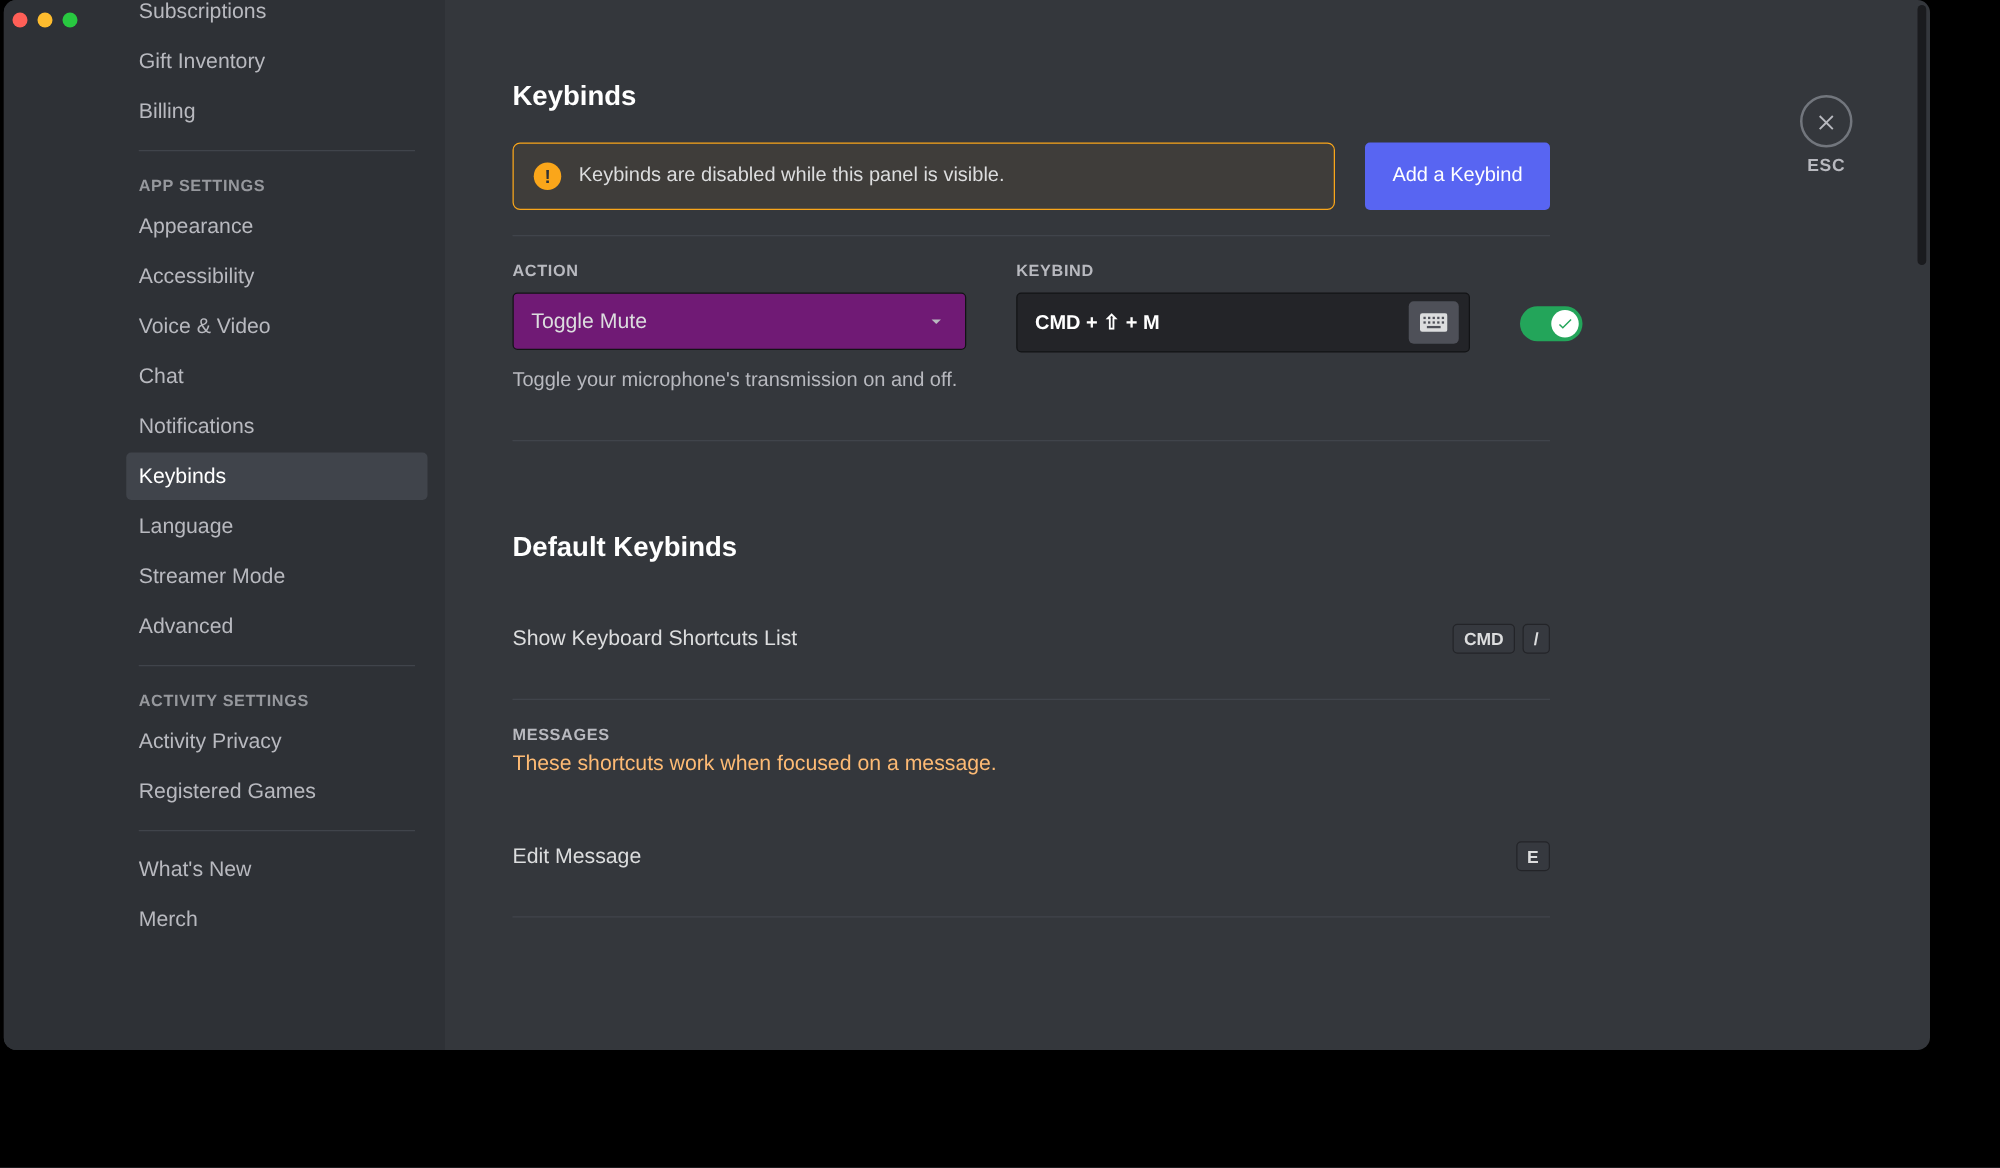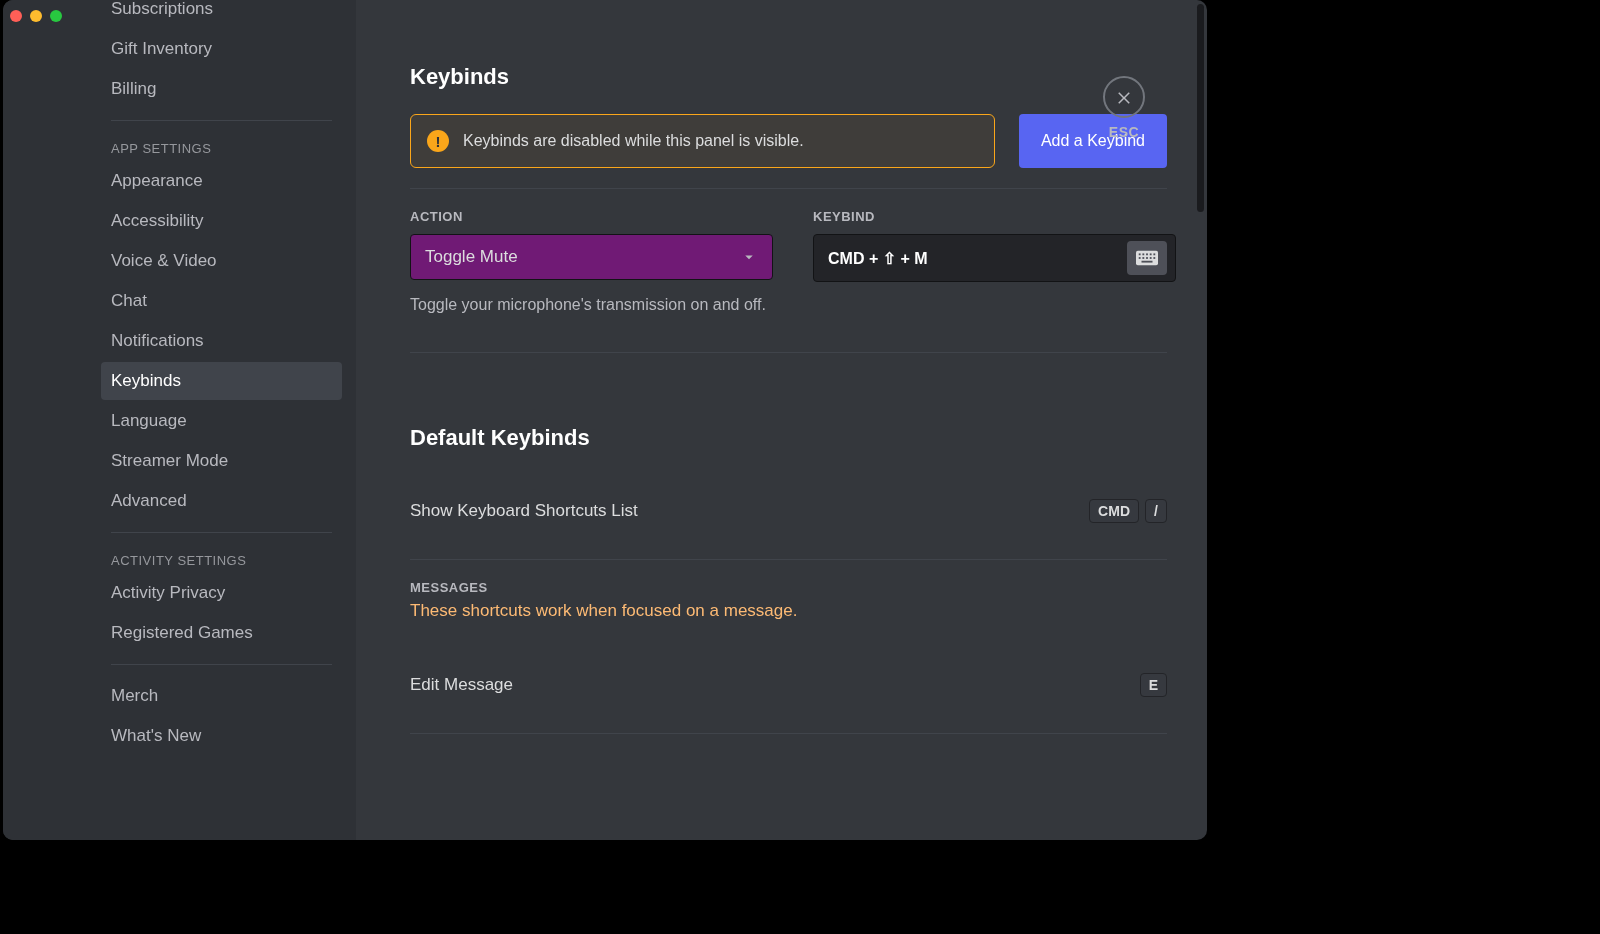--- a/index.html
+++ b/index.html
@@ -21,21 +21,21 @@
     }
     .dot {
       width: 12px; height: 12px; border-radius: 50%;
     }
     .dot.red { background: #ff5f57; }
     .dot.yellow { background: #febc2e; }
     .dot.green { background: #28c840; }
     .app {
       background: #34373c;
       border-radius: 10px;
-      width: 1204px;
+      width: 1541px;
       height: 840px;
       position: absolute;
       top: 0px;
       left: 3px;
       display: flex;
       overflow: hidden;
     }
     .sidebar {
       width: 353px;
       background: #2e3136;
@@ -52,21 +52,21 @@
     }
     .sidebar-item.cutoff {
       margin-top: -10px;
     }
     .sidebar-item.active {
       background: #40444b;
       color: #fff;
     }
     .sidebar-header {
       font-size: 13px;
-      font-weight: 400;
+      font-weight: 700;
       color: #96989d;
       letter-spacing: 0.5px;
       padding: 8px 10px 6px;
     }
     .sidebar-divider {
       height: 1px;
       background: #40444b;
       margin: 12px 10px;
     }
     .main {
@@ -292,22 +292,22 @@
     <div class="sidebar-item">Notifications</div>
     <div class="sidebar-item active">Keybinds</div>
     <div class="sidebar-item">Language</div>
     <div class="sidebar-item">Streamer Mode</div>
     <div class="sidebar-item">Advanced</div>
     <div class="sidebar-divider"></div>
     <div class="sidebar-header">ACTIVITY SETTINGS</div>
     <div class="sidebar-item">Activity Privacy</div>
     <div class="sidebar-item">Registered Games</div>
     <div class="sidebar-divider"></div>
+    <div class="sidebar-item">What's New</div>
     <div class="sidebar-item">Merch</div>
-    <div class="sidebar-item">What's New</div>
   </div>
 
   <div class="main">
     <div class="close-group">
       <div class="close-btn">
         <svg width="18" height="18" viewBox="0 0 24 24">
             <path fill="#b8b9bf" d="M18.3 5.71L12 12.01l-6.3-6.3-1.41 1.41 6.3 6.3-6.3 6.29 1.41 1.41 6.3-6.29 6.29 6.29 1.41-1.41-6.29-6.29 6.29-6.3z"></path>
           </svg>
       </div>
       <div class="close-label">ESC</div>

